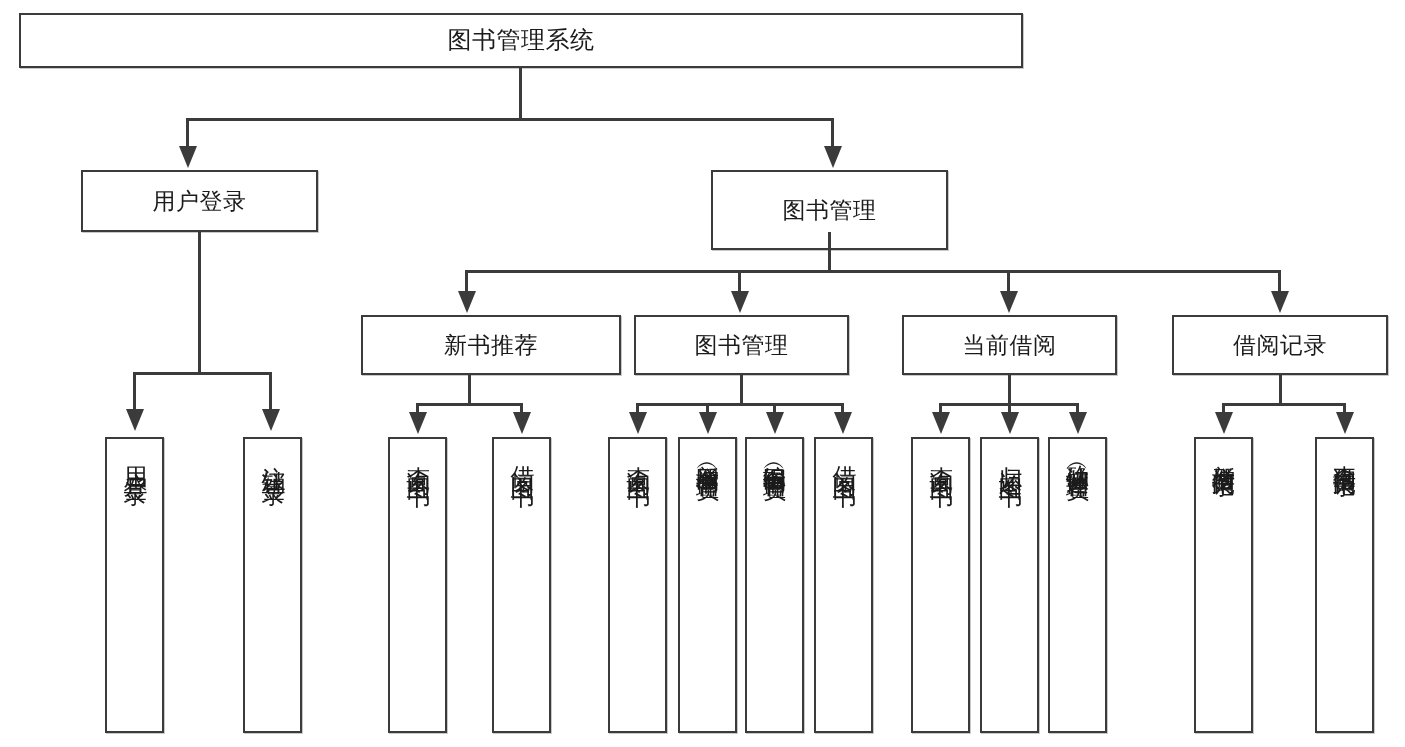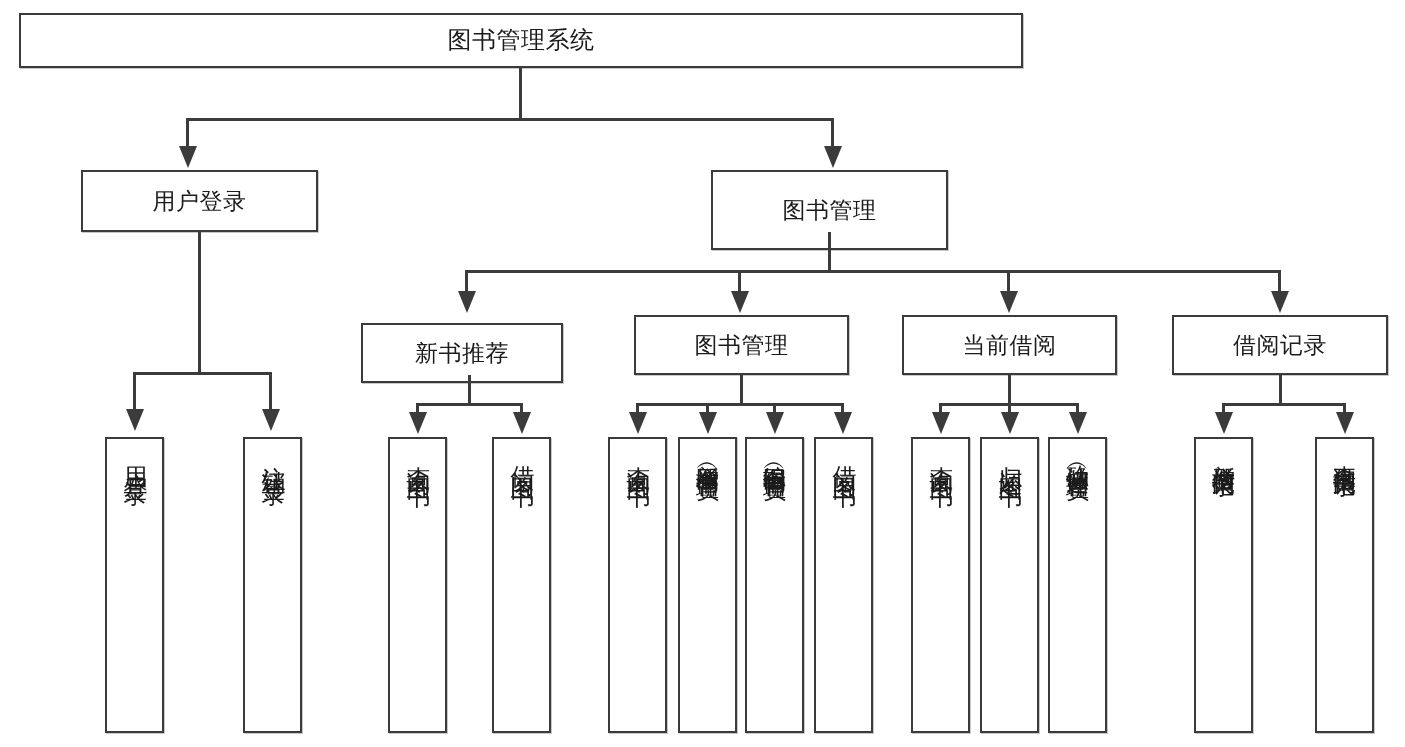--- a/index.html
+++ b/index.html
@@ -118,21 +118,21 @@
 
   <div class="vline" style="left:738px;top:270px;width:3px;height:22px;"></div>
   <div class="arrow" style="left:731px;top:291px;"></div>
 
   <div class="vline" style="left:1007px;top:270px;width:3px;height:22px;"></div>
   <div class="arrow" style="left:1000px;top:291px;"></div>
 
   <div class="vline" style="left:1278px;top:270px;width:3px;height:22px;"></div>
   <div class="arrow" style="left:1271px;top:291px;"></div>
 
-  <div class="node h" style="left:361px;top:315px;width:202px;height:60px;margin-top:8px;">
+  <div class="node h" style="left:361px;top:315px;width:260px;height:60px;">
     <span class="lbl">新书推荐</span>
   </div>
   <div class="node h" style="left:634px;top:315px;width:215px;height:60px;">
     <span class="lbl">图书管理</span>
   </div>
   <div class="node h" style="left:1172px;top:315px;width:216px;height:60px;">
     <span class="lbl">借阅记录</span>
   </div>
   <div class="node h" style="left:902px;top:315px;width:215px;height:60px;">
     <span class="lbl">当前借阅</span>

